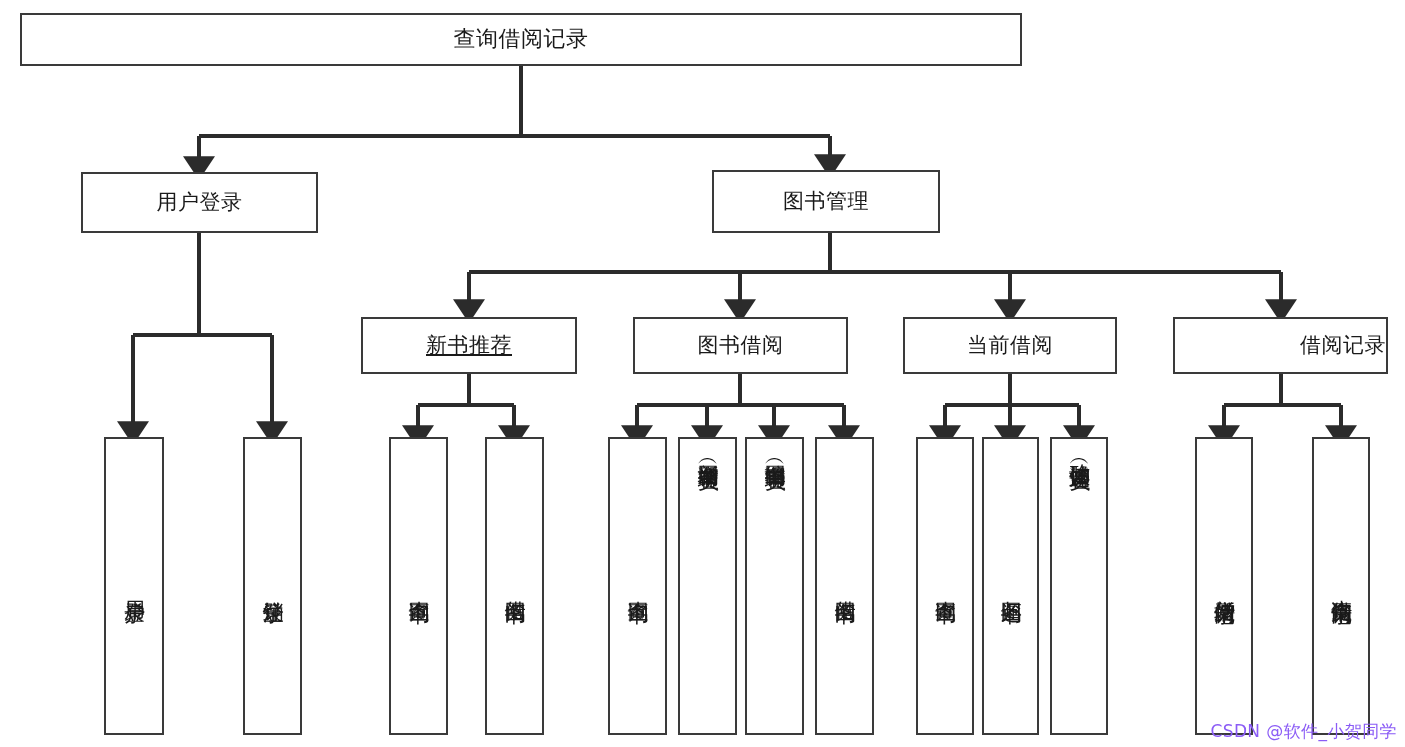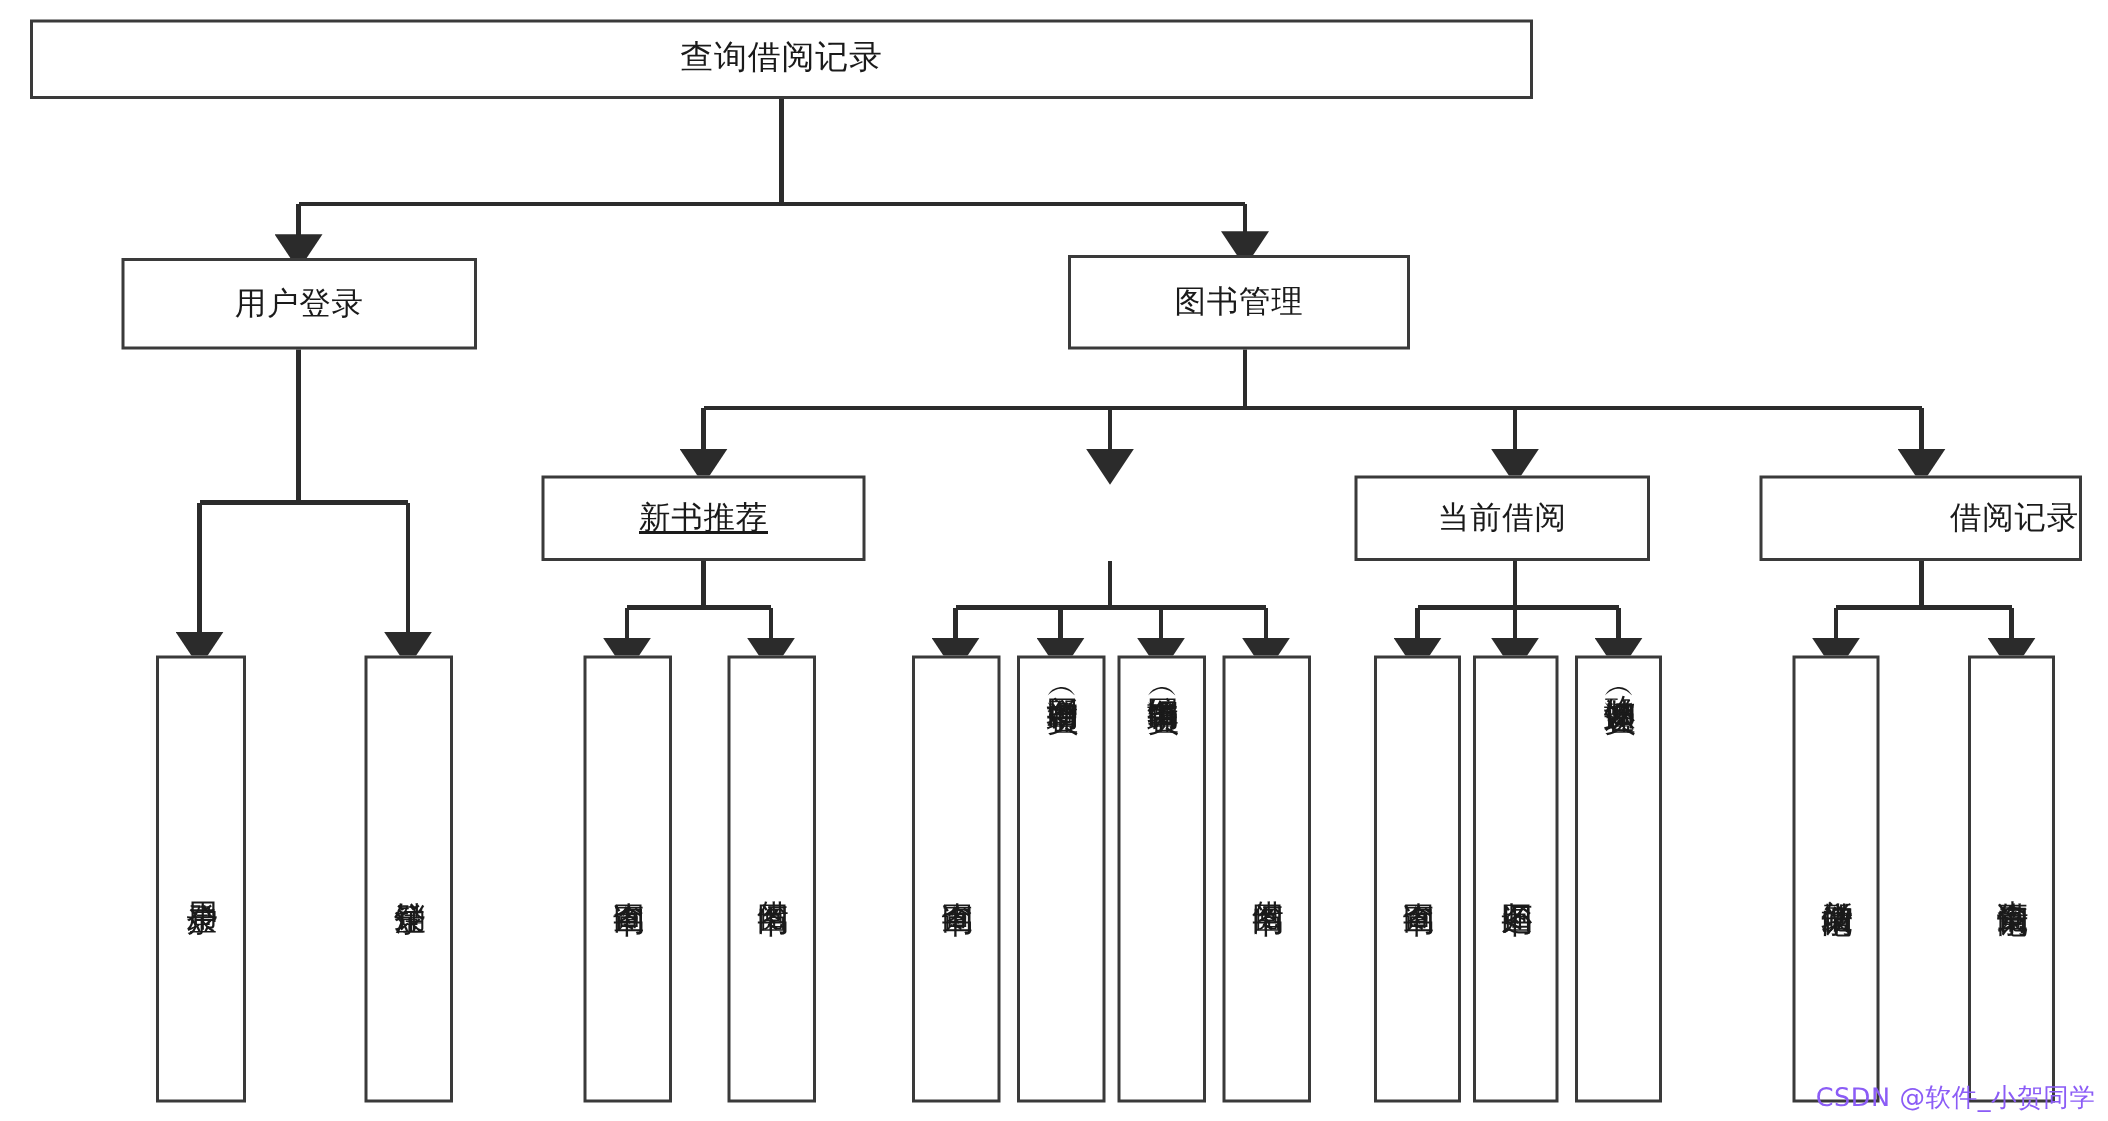--- a/index.html
+++ b/index.html
@@ -134,21 +134,24 @@
   <div class="node horiz" style="left:81px; top:172px; width:237px; height:61px;">
     <span class="node-label">用户登录</span>
   </div>
   <div class="node horiz" style="left:712px; top:170px; width:228px; height:63px;">
     <span class="node-label">图书管理</span>
   </div>
 
   <div class="node horiz" style="left:361px; top:317px; width:216px; height:57px;text-decoration:underline;">
     <span class="node-label">新书推荐</span>
   </div>
-  <div class="node horiz" style="left:903px; top:317px; width:197px; height:57px;">
+  <div class="node horiz" style="left:633px; top:317px; width:215px; height:57px;">
+    <span class="node-label">图书借阅</span>
+  </div>
+  <div class="node horiz" style="left:903px; top:317px; width:214px; height:57px;">
     <span class="node-label">当前借阅</span>
   </div>
   <div class="node horiz" style="left:1173px; top:317px; width:215px; height:57px;justify-content:flex-end;">
     <span class="node-label">借阅记录</span>
   </div>
 
   <div class="node vert centered" style="left:104px; top:437px; width:60px; height:298px;">
     <span class="node-label">用户登录</span>
   </div>
   <div class="node vert centered" style="left:243px; top:437px; width:59px; height:298px;">

